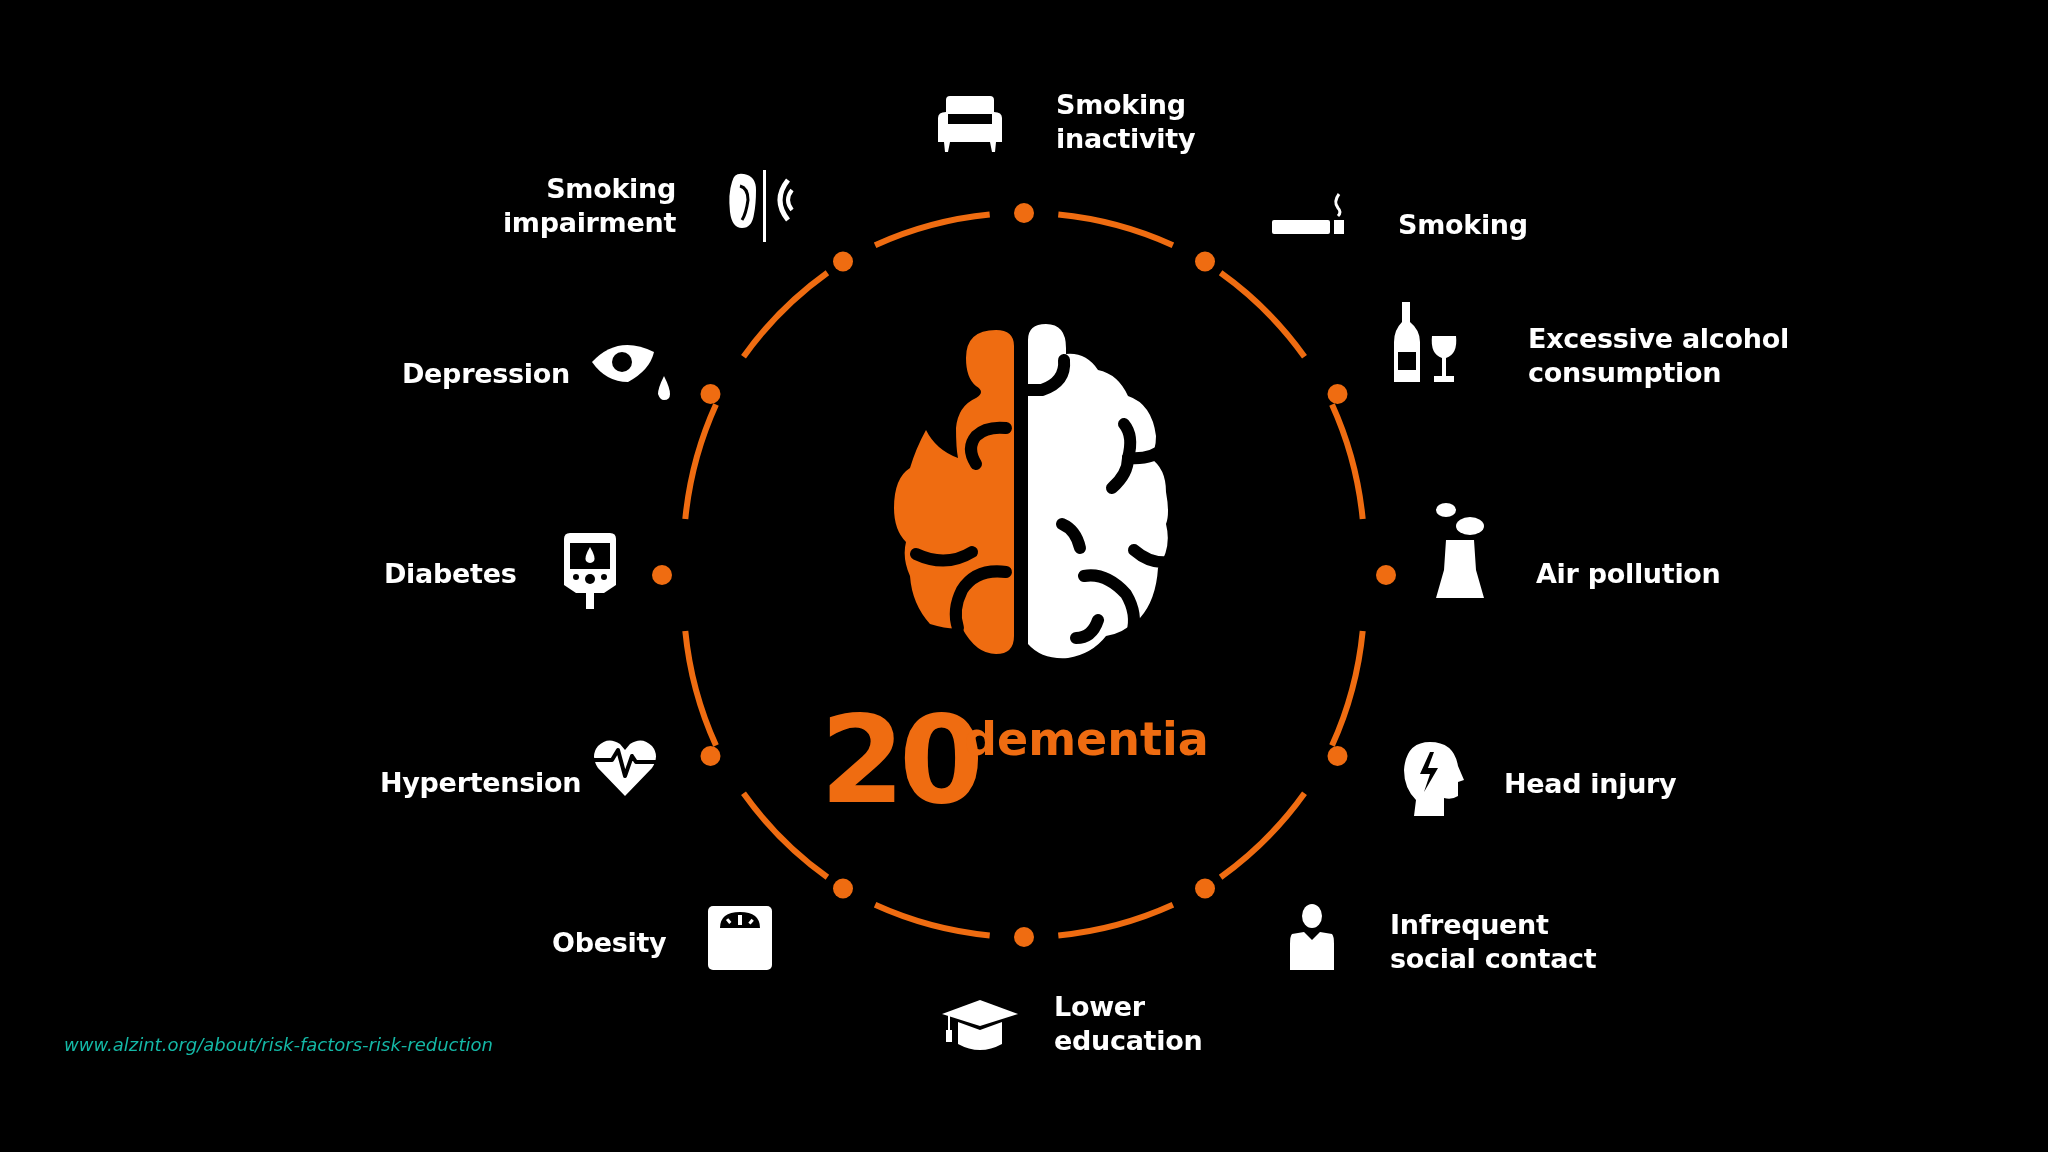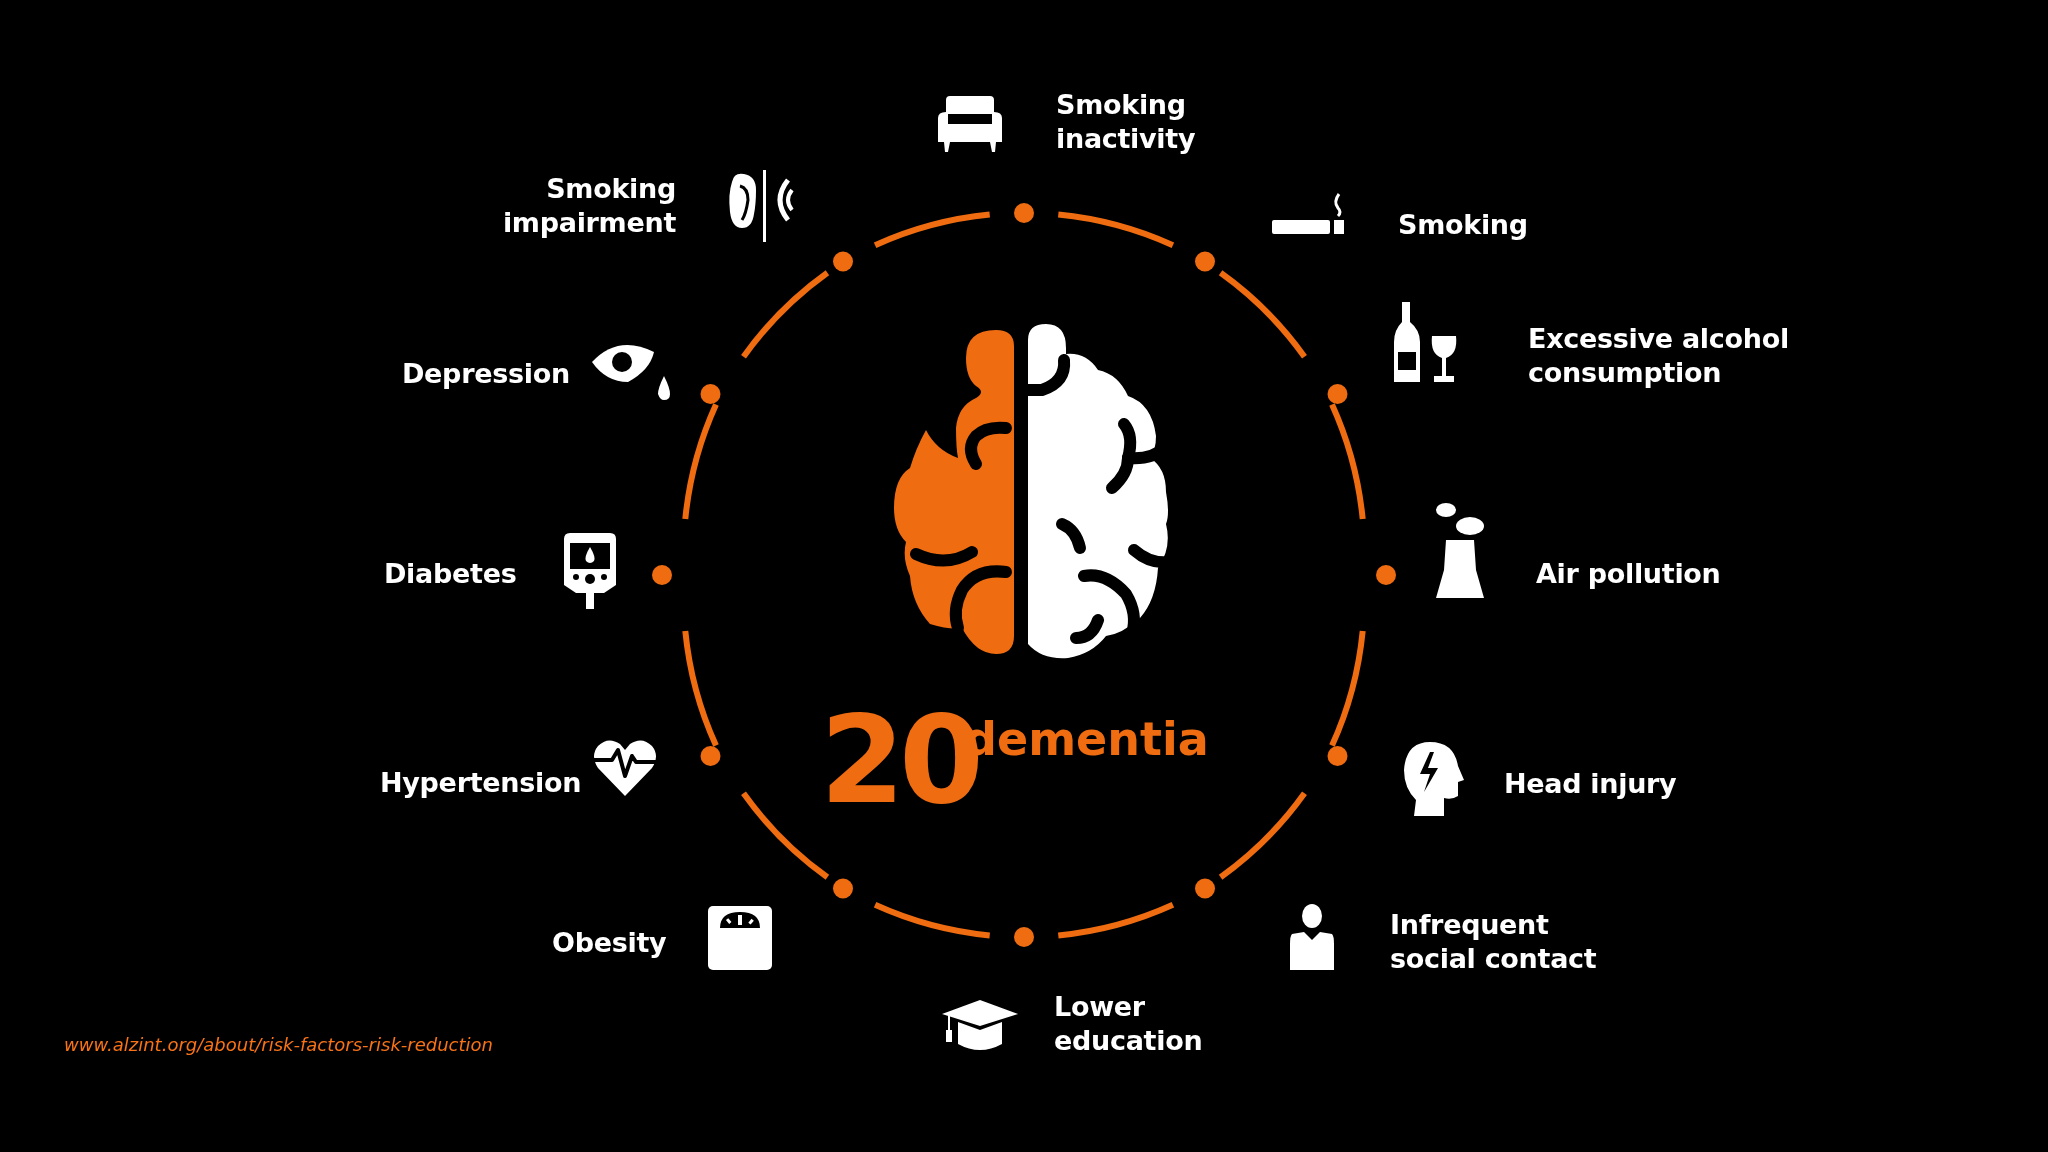--- a/index.html
+++ b/index.html
@@ -9,21 +9,21 @@
   .factor { position:absolute; }
   .label { position:absolute; font-size:27px; font-weight:bold; line-height:34px;
            white-space:nowrap; letter-spacing:-0.3px; }
   .label.right { text-align:right; }
   .icon { position:absolute; }
   .title-num { position:absolute; left:820px; top:700px; font-size:122px; font-weight:bold;
                color:#ef6c11; line-height:120px; letter-spacing:-6px; }
   .title-text { position:absolute; left:964px; top:714px; font-size:46px; font-weight:bold;
                 color:#ef6c11; line-height:50px; }
   .footer { position:absolute; left:64px; top:1032px; font-size:18px; font-style:italic;
-            line-height:26px; color:#f97316;text-align:right; }
+            line-height:26px; color:#14b8a6;text-align:right; }
 </style>
 </head>
 <body>
 
 <svg class="ring" width="2048" height="1152" viewBox="0 0 2048 1152">
   <g fill="none" stroke="#ef6c11" stroke-width="6" stroke-linecap="butt">
 
     <path d="M 1058.3 214.6 A 362 362 0 0 1 1172.9 245.3"></path>
     <path d="M 1220.6 272.8 A 362 362 0 0 1 1304.5 356.7"></path>
     <path d="M 1332.0 404.4 A 362 362 0 0 1 1362.7 519.0"></path>

